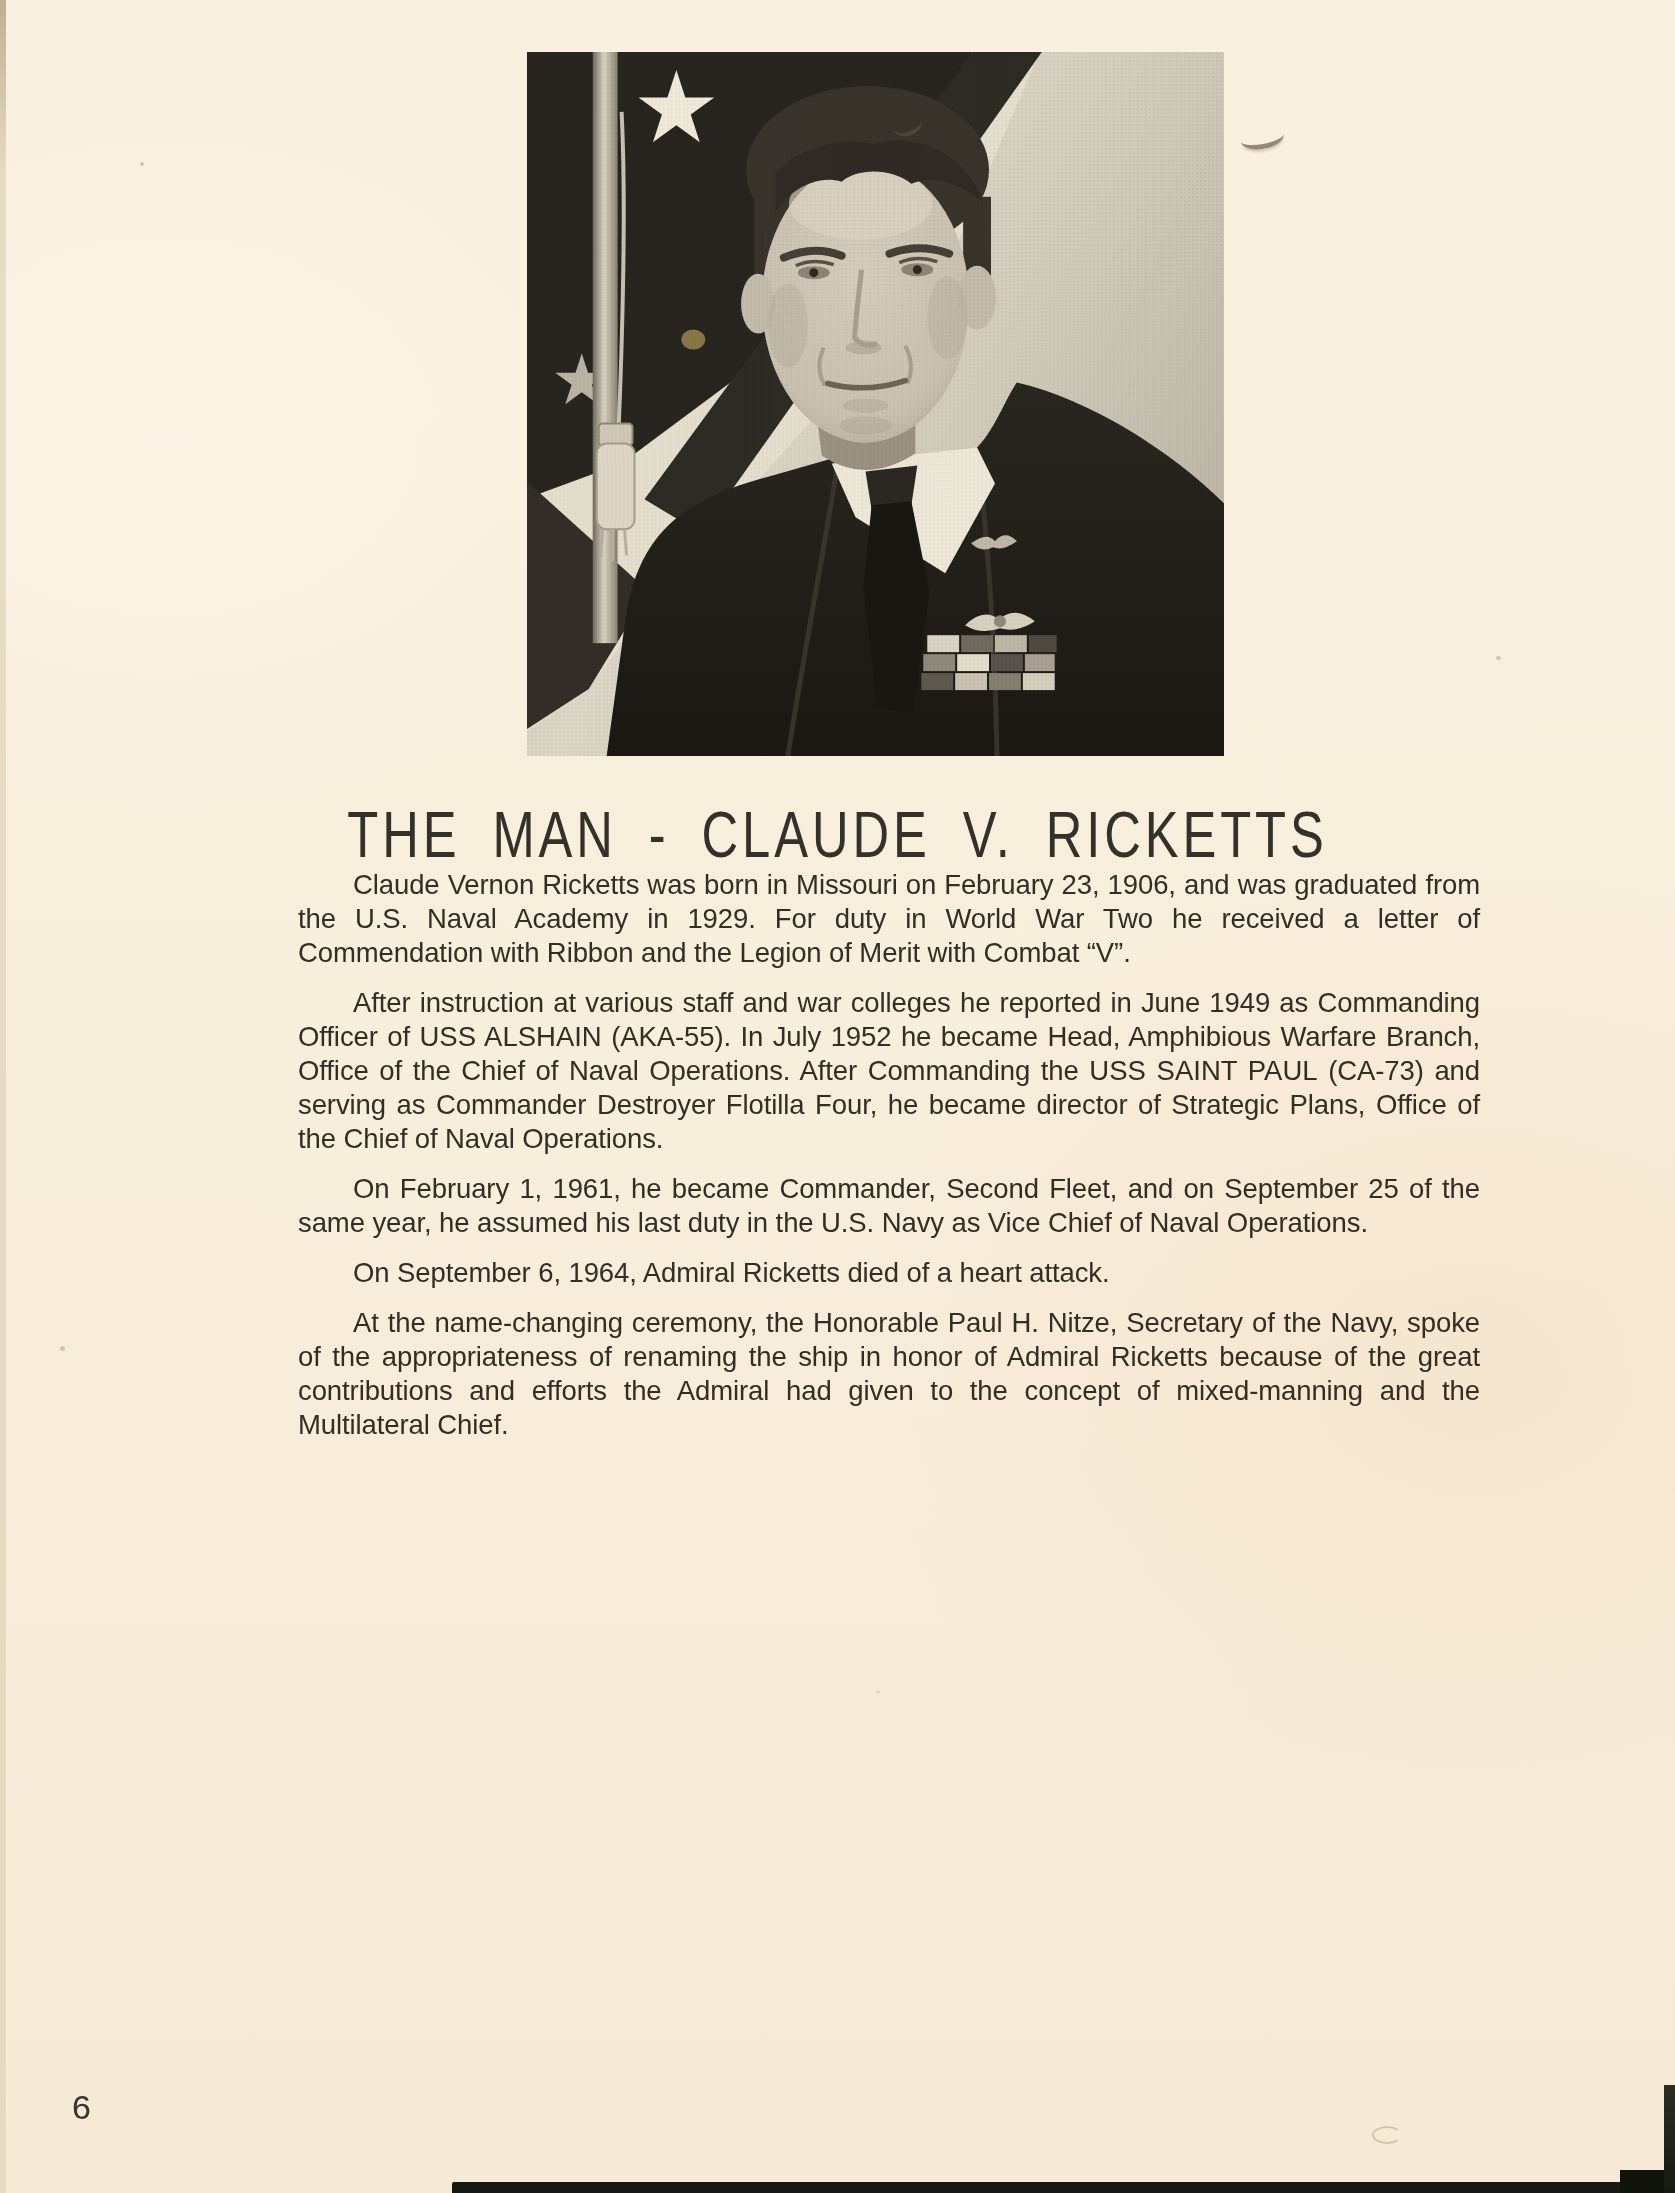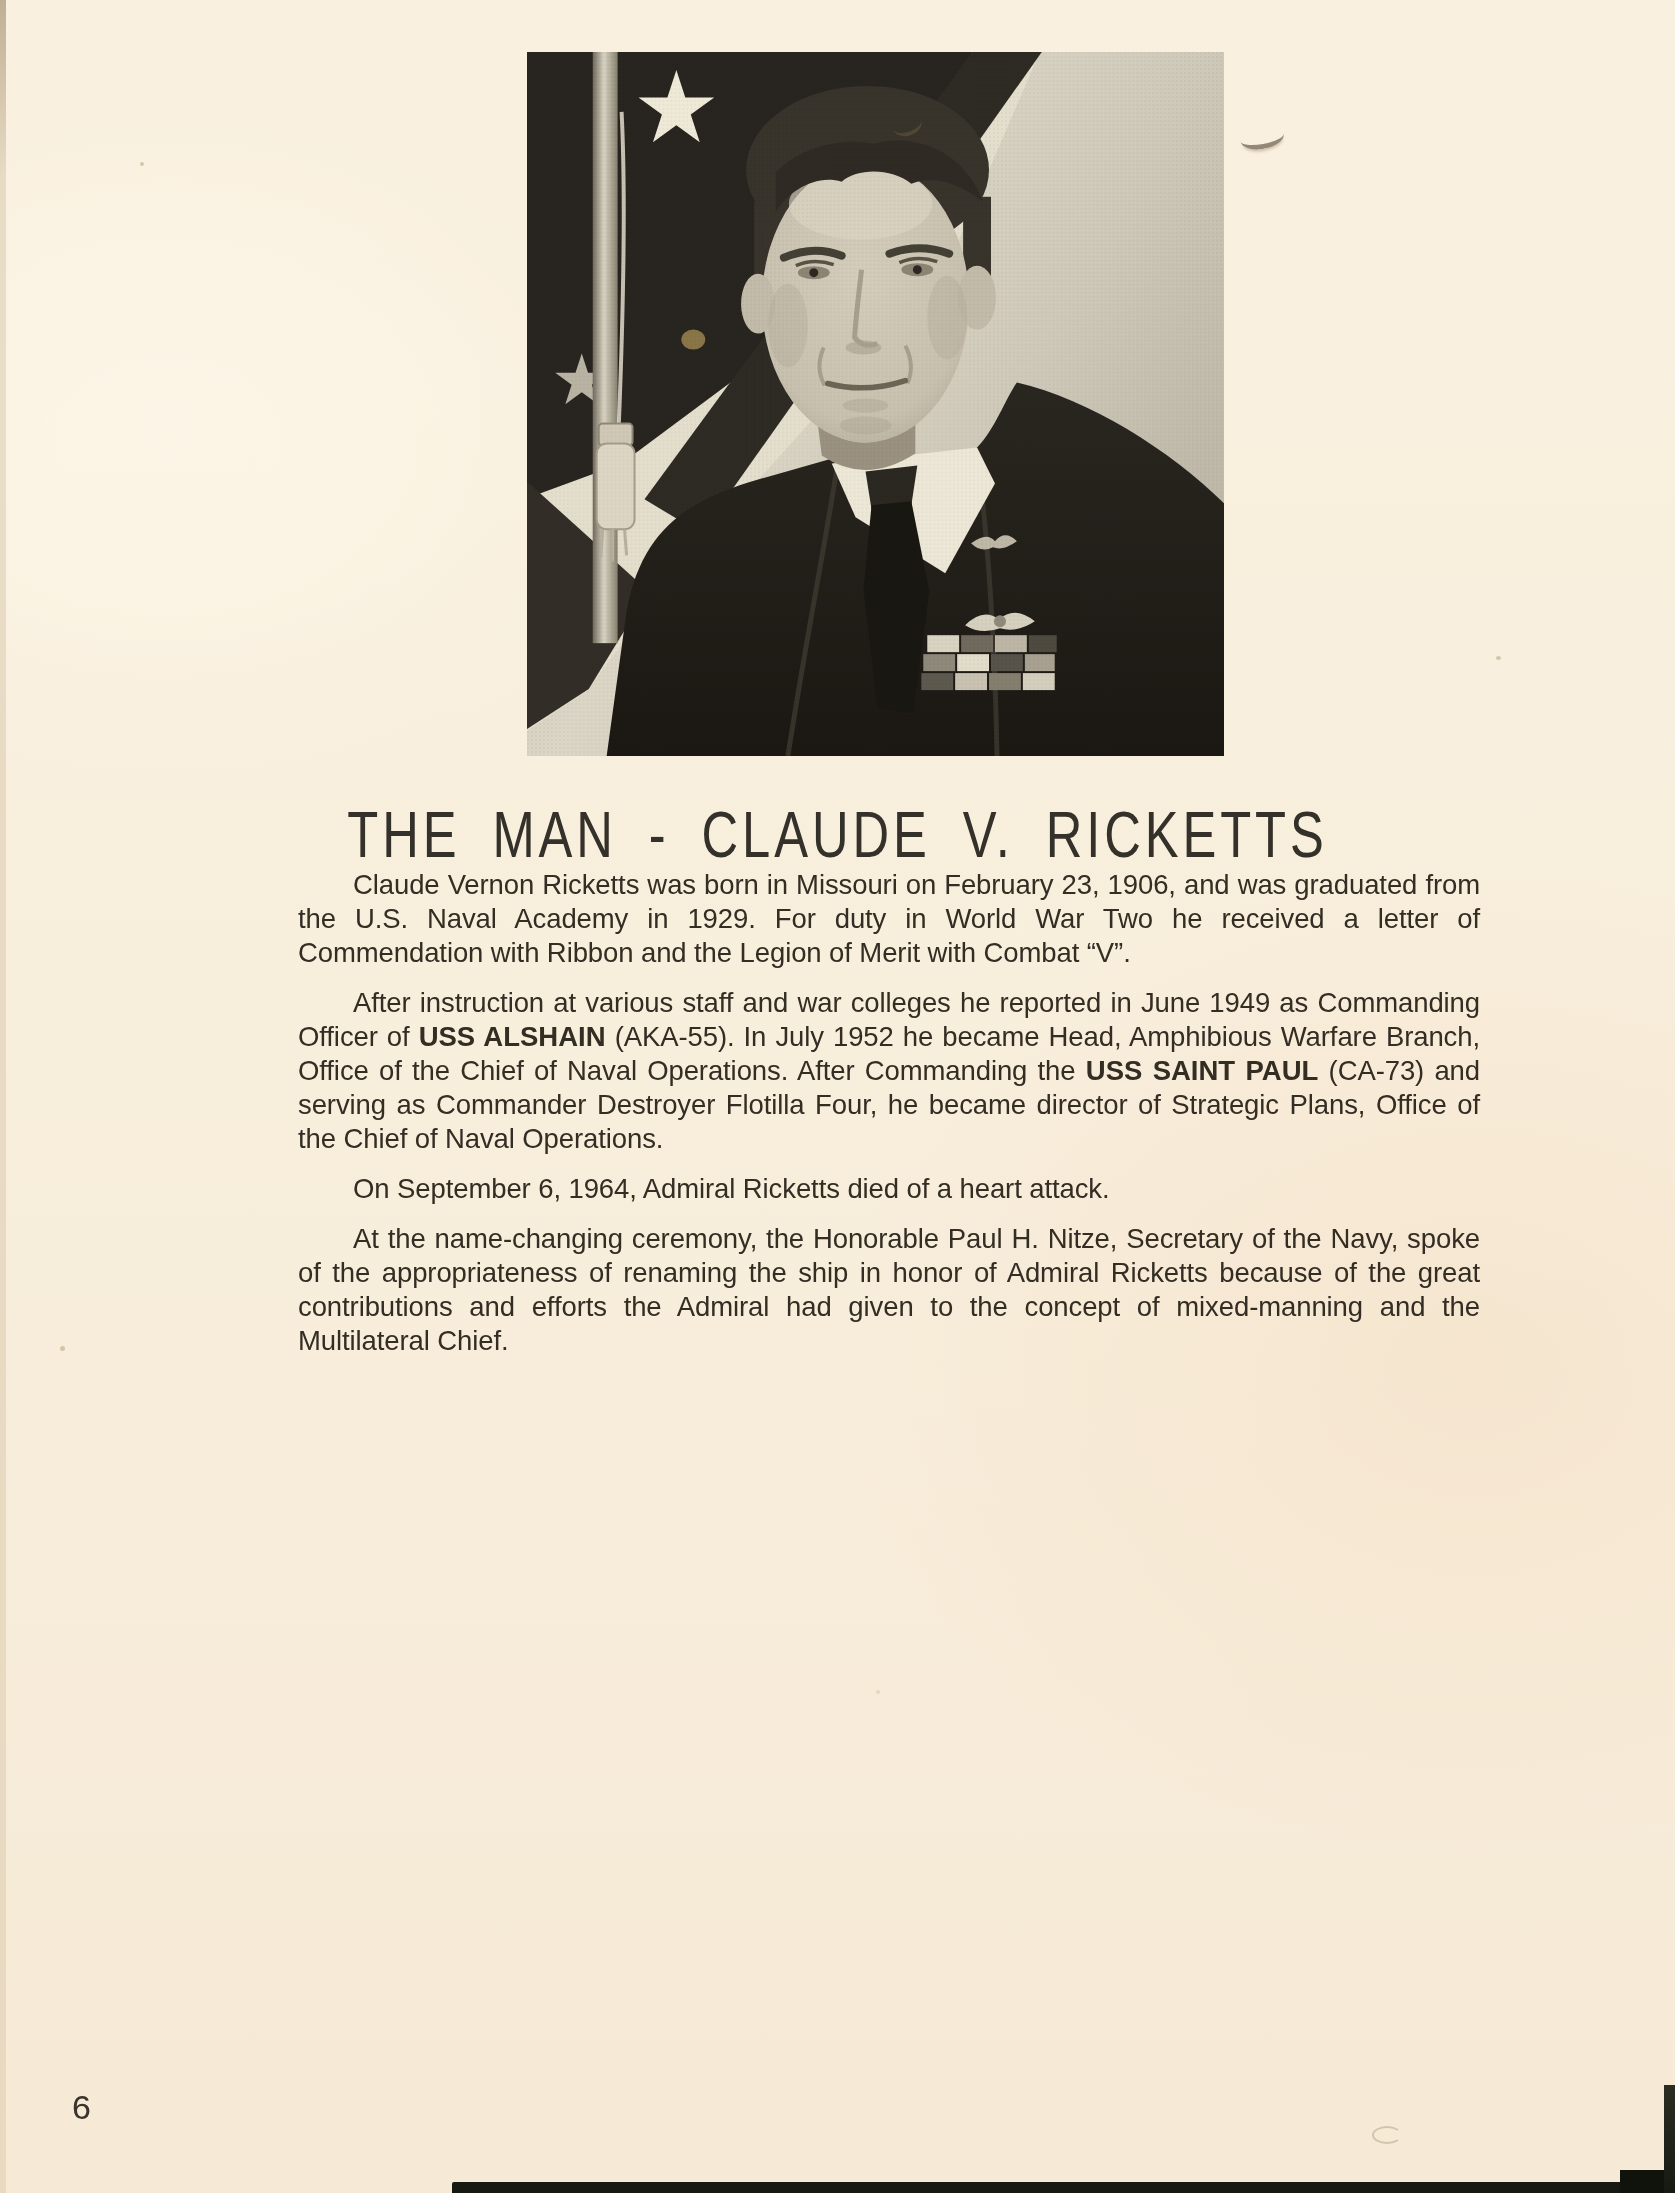--- a/index.html
+++ b/index.html
@@ -38,21 +38,21 @@
   }
   .body-text{
     position:absolute;left:282px;top:852px;width:1214px;
     font-size:27.5px;line-height:34px;
     letter-spacing:-0.1px;
     color:#332d24;
   }
   .body-text p{
     margin:16px;text-indent:55px;text-align:justify;
   }
-  .body-text b{font-weight:700;letter-spacing:0;}
+  .body-text b{font-weight:400;letter-spacing:0;}
   .page-number{
     position:absolute;left:72px;top:2088px;
     font-size:34px;color:#3a352c;
   }
   .band-bottom{
     position:absolute;left:452px;top:2182px;width:1223px;height:11px;
     background:#161910;border-radius:2px 0 0 0;
   }
   .band-corner{
     position:absolute;left:1620px;top:2170px;width:55px;height:23px;
@@ -202,20 +202,21 @@
     </svg>
   </div>
 
   <h1 class="title">
     <span>THE MAN - CLAUDE V. RICKETTS</span>
   </h1>
 
   <div class="body-text">
       <p><span>Claude Vernon Ricketts was born in Missouri on February 23, 1906, and was graduated from the U.S. Naval Academy in 1929. For duty in World War Two he received a letter of Commendation with Ribbon and the Legion of Merit with Combat “V”.</span></p>
       <p><span>After instruction at various staff and war colleges he reported in June 1949 as Commanding Officer of </span><b>USS ALSHAIN</b><span> (AKA-55). In July 1952 he became Head, Amphibious Warfare Branch, Office of the Chief of Naval Operations. After Commanding the </span><b>USS SAINT PAUL</b><span> (CA-73) and serving as Commander Destroyer Flotilla Four, he became director of Strategic Plans, Office of the Chief of Naval Operations.</span></p>
+      <p><span>On February 1, 1961, he became Commander, Second Fleet, and on September 25 of the same year, he assumed his last duty in the U.S. Navy as Vice Chief of Naval Operations.</span></p>
       <p><span>On September 6, 1964, Admiral Ricketts died of a heart attack.</span></p>
       <p><span>At the name-changing ceremony, the Honorable Paul H. Nitze, Secretary of the Navy, spoke of the appropriateness of renaming the ship in honor of Admiral Ricketts because of the great contributions and efforts the Admiral had given to the concept of mixed-manning and the Multilateral Chief.</span></p>
     </div>
 
   <div class="page-number">6</div>
 
   <div class="smudge s1"></div>
   <div class="smudge s2"></div>
   <div class="smudge s3"></div>
   <div class="speck" style="left:140px;top:162px;width:4px;height:4px;"></div>

